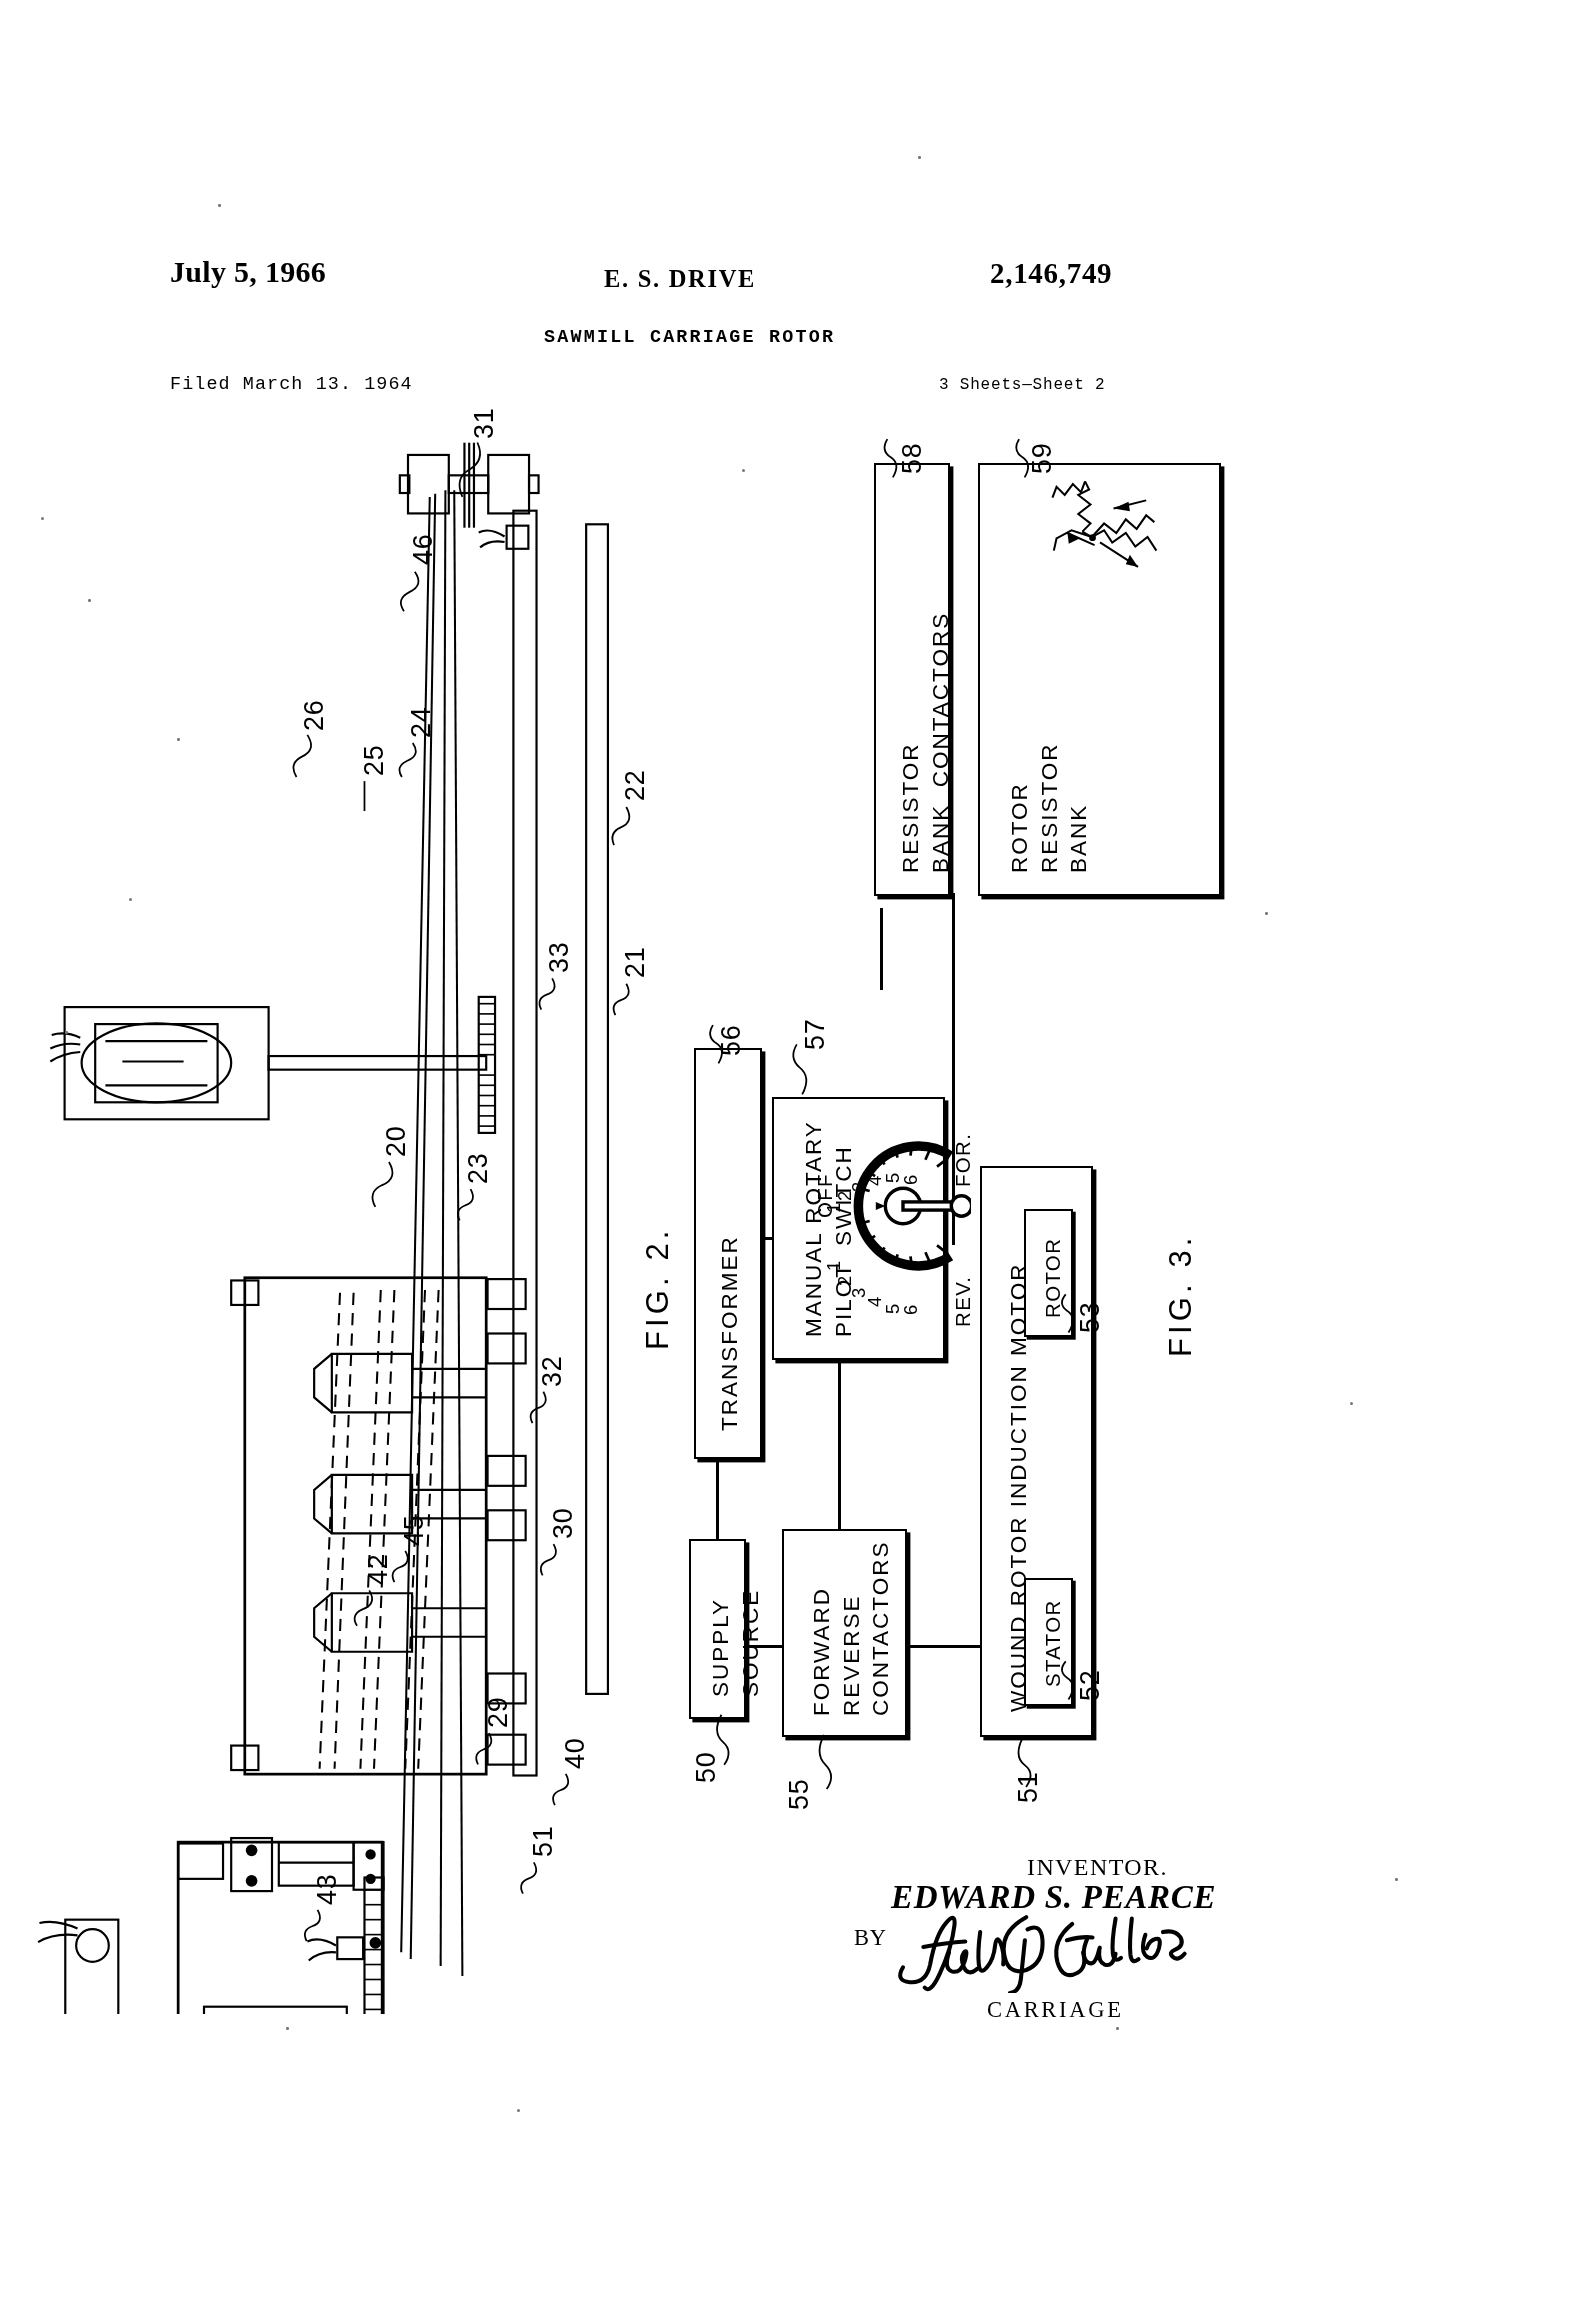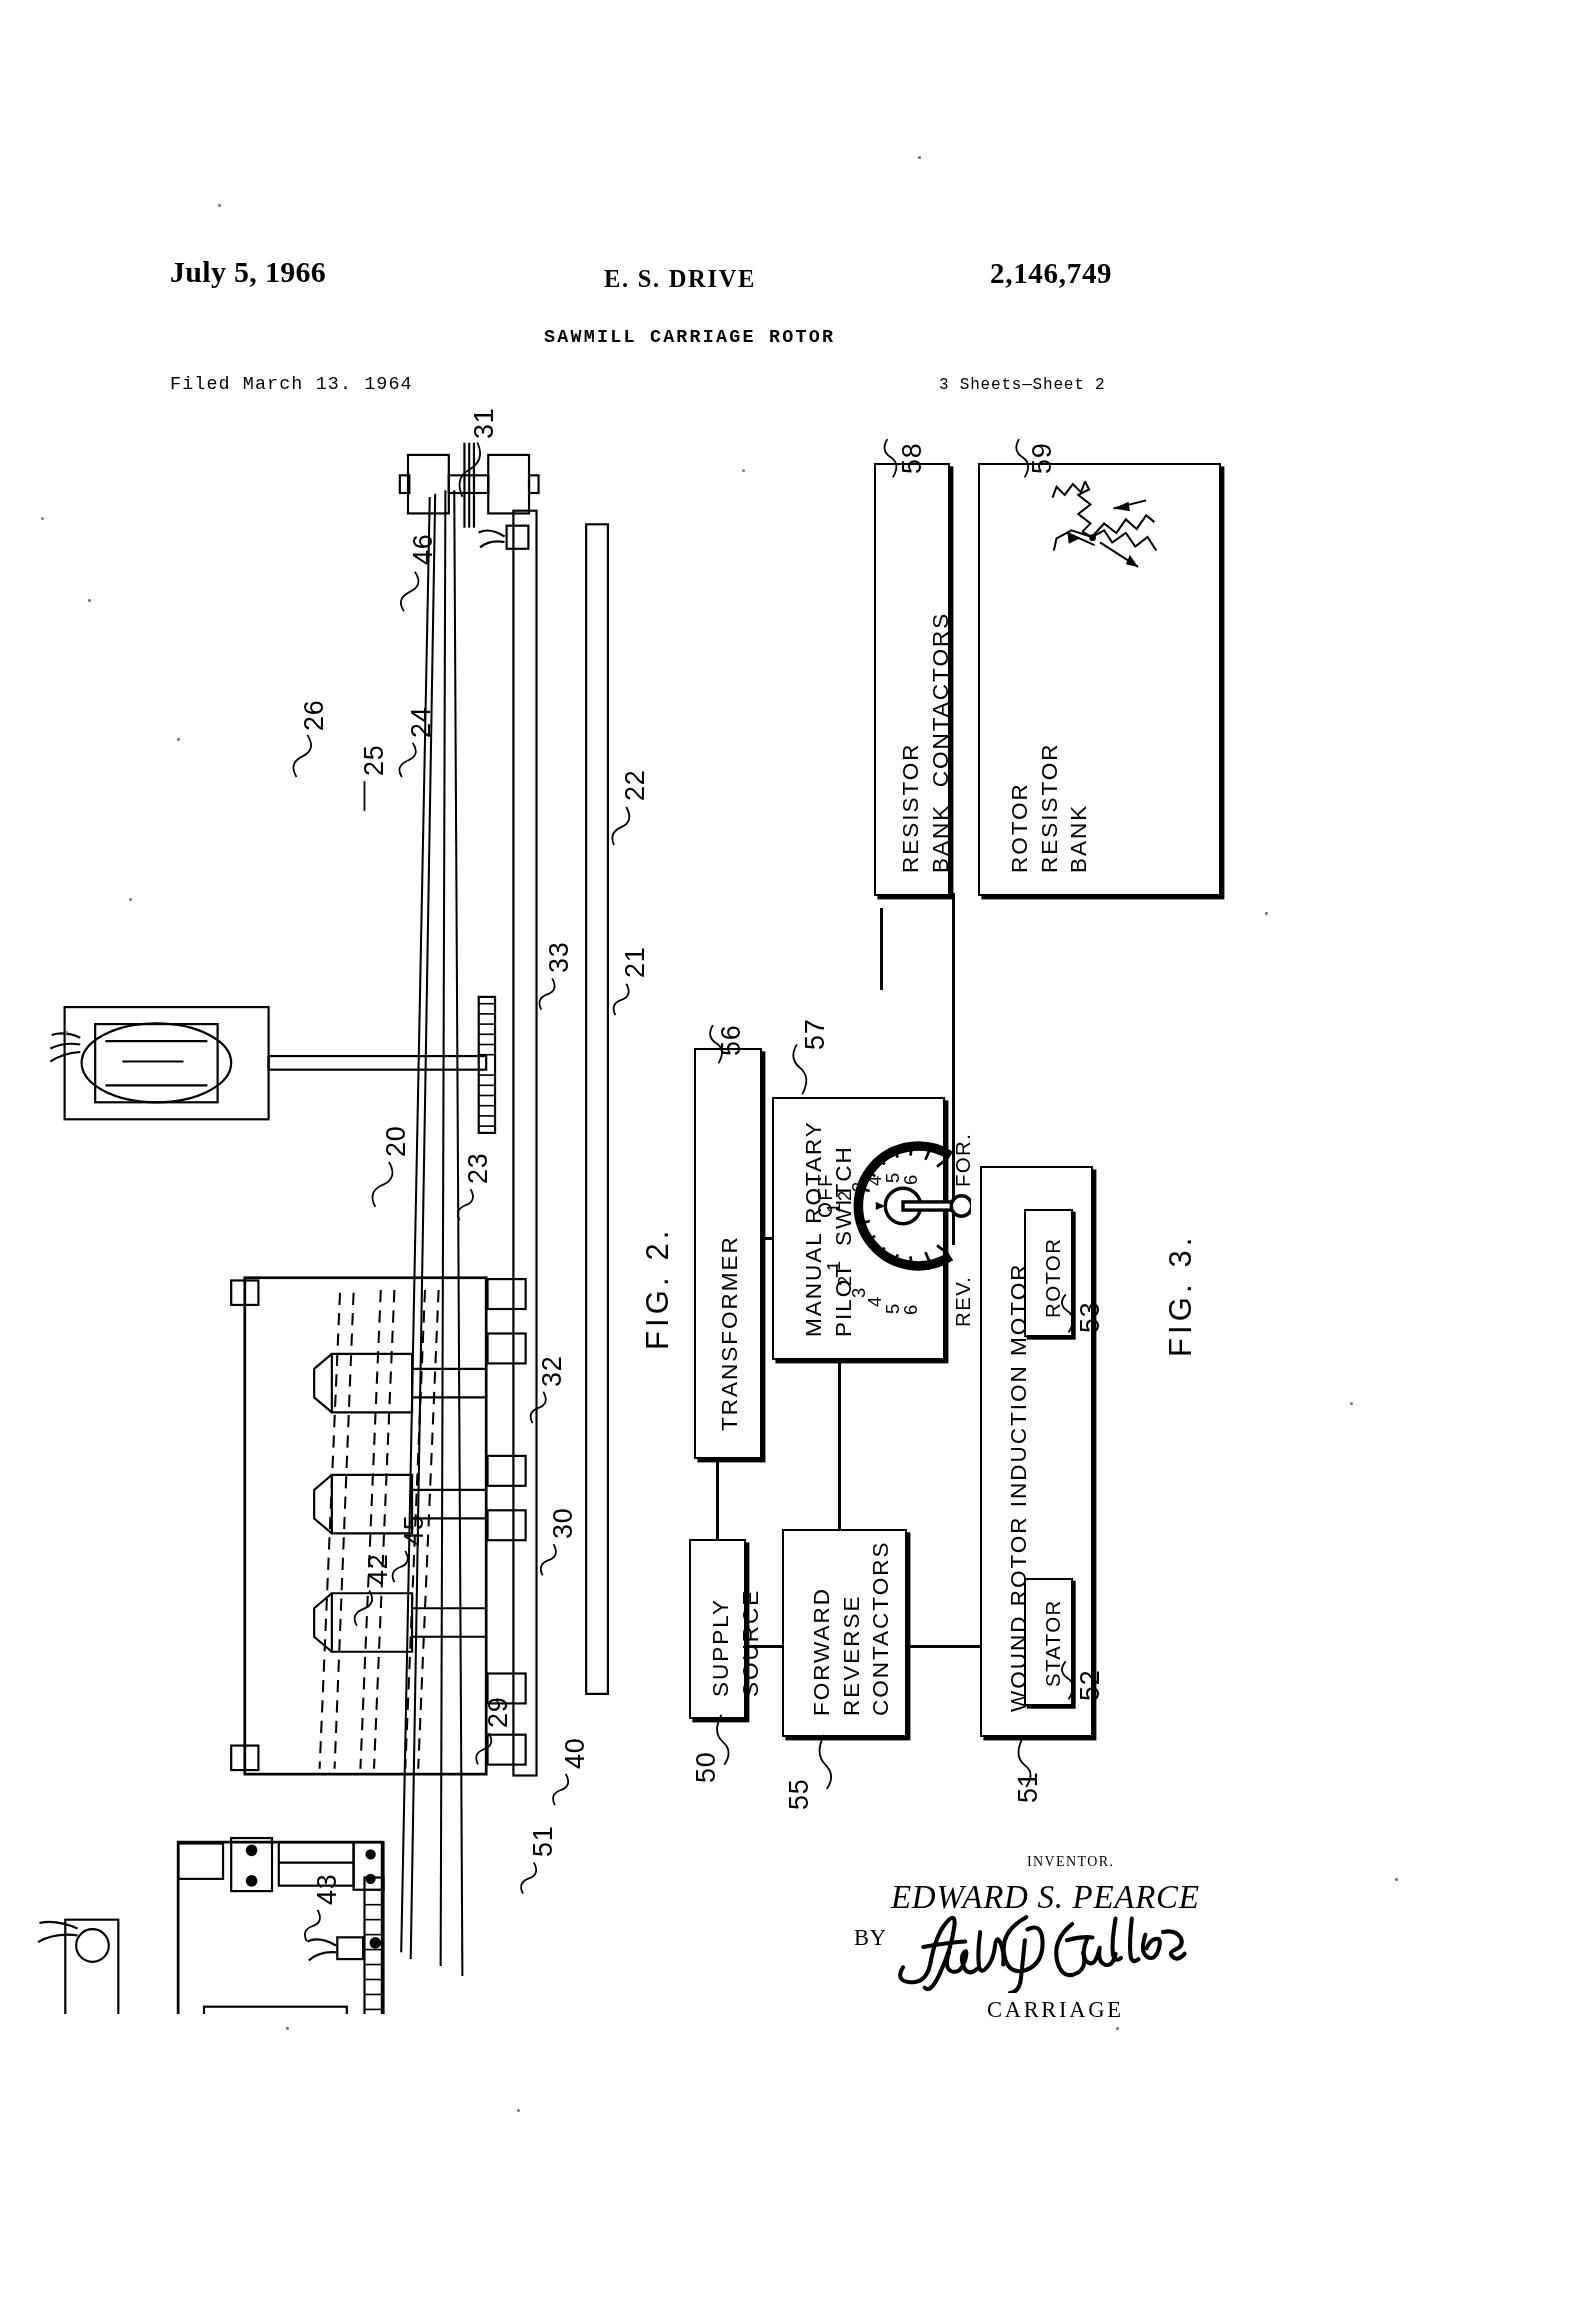--- a/index.html
+++ b/index.html
@@ -39,23 +39,23 @@
   .figcap{position:absolute;transform-origin:0 0;transform:rotate(-90deg);
       white-space:nowrap;font-size:31px;letter-spacing:4.1px;font-weight:400;}
 
   
   #dial{position:absolute;left:835px;top:1138px;width:136px;height:136px;}
   .dialnum{position:absolute;transform-origin:50% 50%;font-size:18.4px;
      font-family:"Liberation Sans",sans-serif;}
 
   
   #sig-inventor-word{position:absolute;left:1027px;top:1854px;
-     font-family:"Liberation Serif",serif;font-size:14px;letter-spacing:1.4px;}
+     font-family:"Liberation Serif",serif;font-size:24px;letter-spacing:1.4px;}
   #sig-name{position:absolute;left:891px;top:1879px;
-     font-family:"Liberation Serif",serif;font-style:italic;font-weight:normal;
+     font-family:"Liberation Serif",serif;font-style:italic;font-weight:bold;
      font-size:33px;letter-spacing:0.7px;}
   #sig-by{position:absolute;left:854px;top:1925px;
      font-family:"Liberation Serif",serif;font-size:22.5px;letter-spacing:0.7px;}
   #sig-attorney{position:absolute;left:987px;top:1997px;
      font-family:"Liberation Serif",serif;font-size:22.5px;letter-spacing:2.7px;}
   #sig-script{position:absolute;left:891px;top:1905px;width:395px;height:88px;}
 
   
   .spk{position:absolute;background:#777;border-radius:50%;}
 </style>

